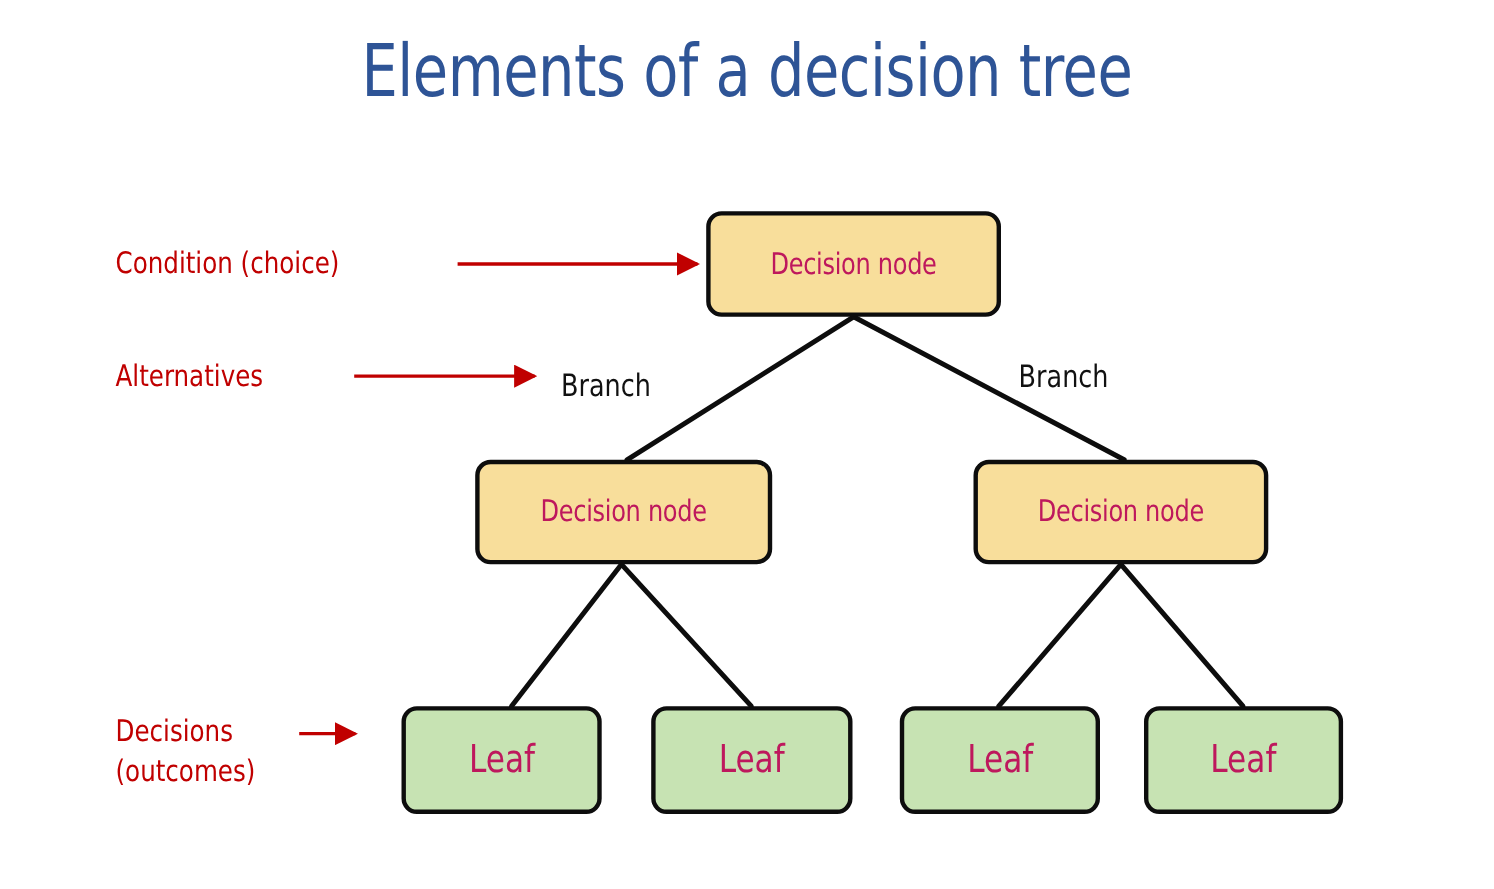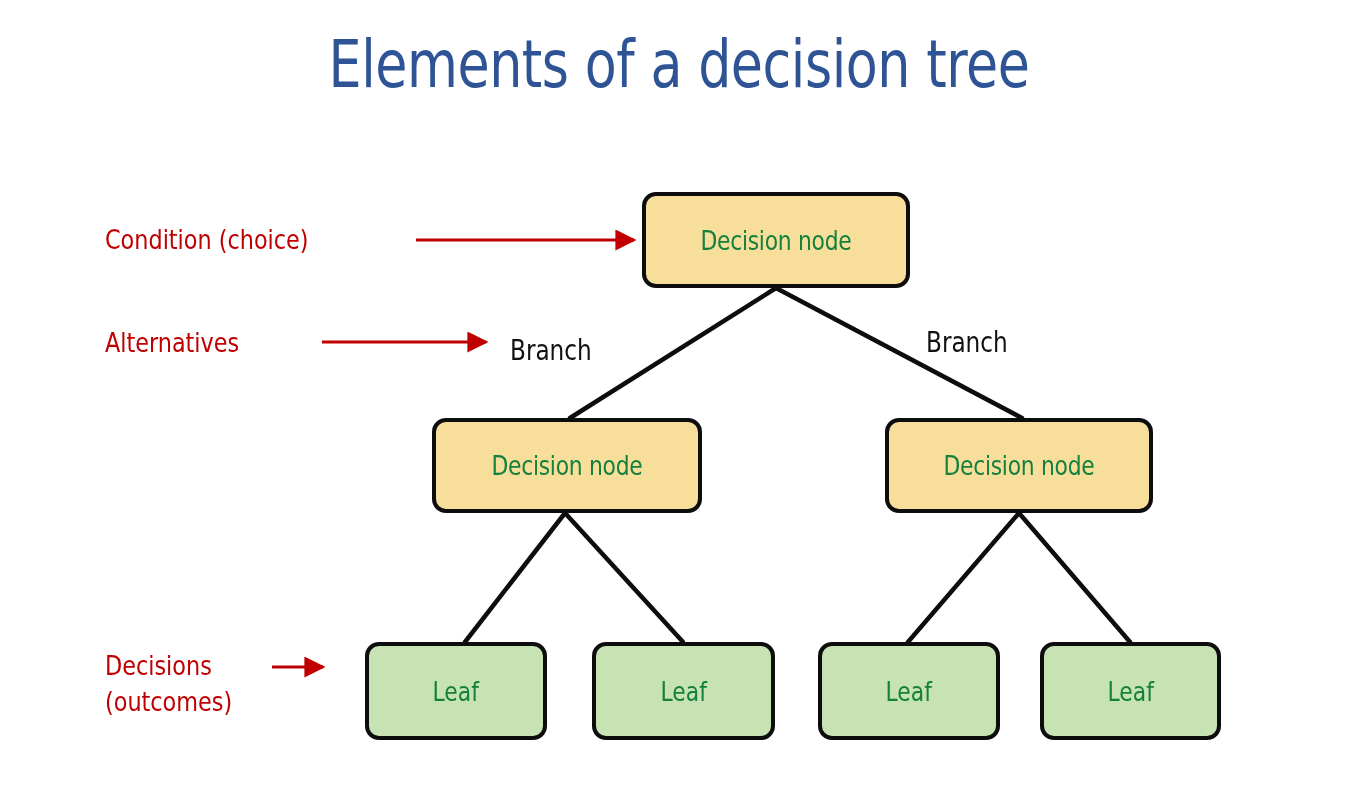--- a/index.html
+++ b/index.html
@@ -51,31 +51,31 @@
   
   .node {
     position: absolute;
     box-sizing: border-box;
     border: 4px solid #0d0d0d;
     border-radius: 14px;
     display: flex;
     align-items: center;
     justify-content: center;
     font-family: "DejaVu Sans Condensed", "Liberation Sans Narrow", "Liberation Sans", sans-serif;
-    color: #15803d;
+    color: #be185d;
     white-space: nowrap;
   }
   .node.decision {
     background: #F8DE9B;
     font-size: 27px;
     letter-spacing: -0.3px;
   }
   .node.leaf {
     background: #C7E3B3;
-    font-size: 27px;
+    font-size: 35px;
     letter-spacing: 0px;
     justify-content: center;
   }
   .node-label {
     transform: scaleX(0.9);
     transform-origin: center center;
     display: inline-block;
   }
 
   

